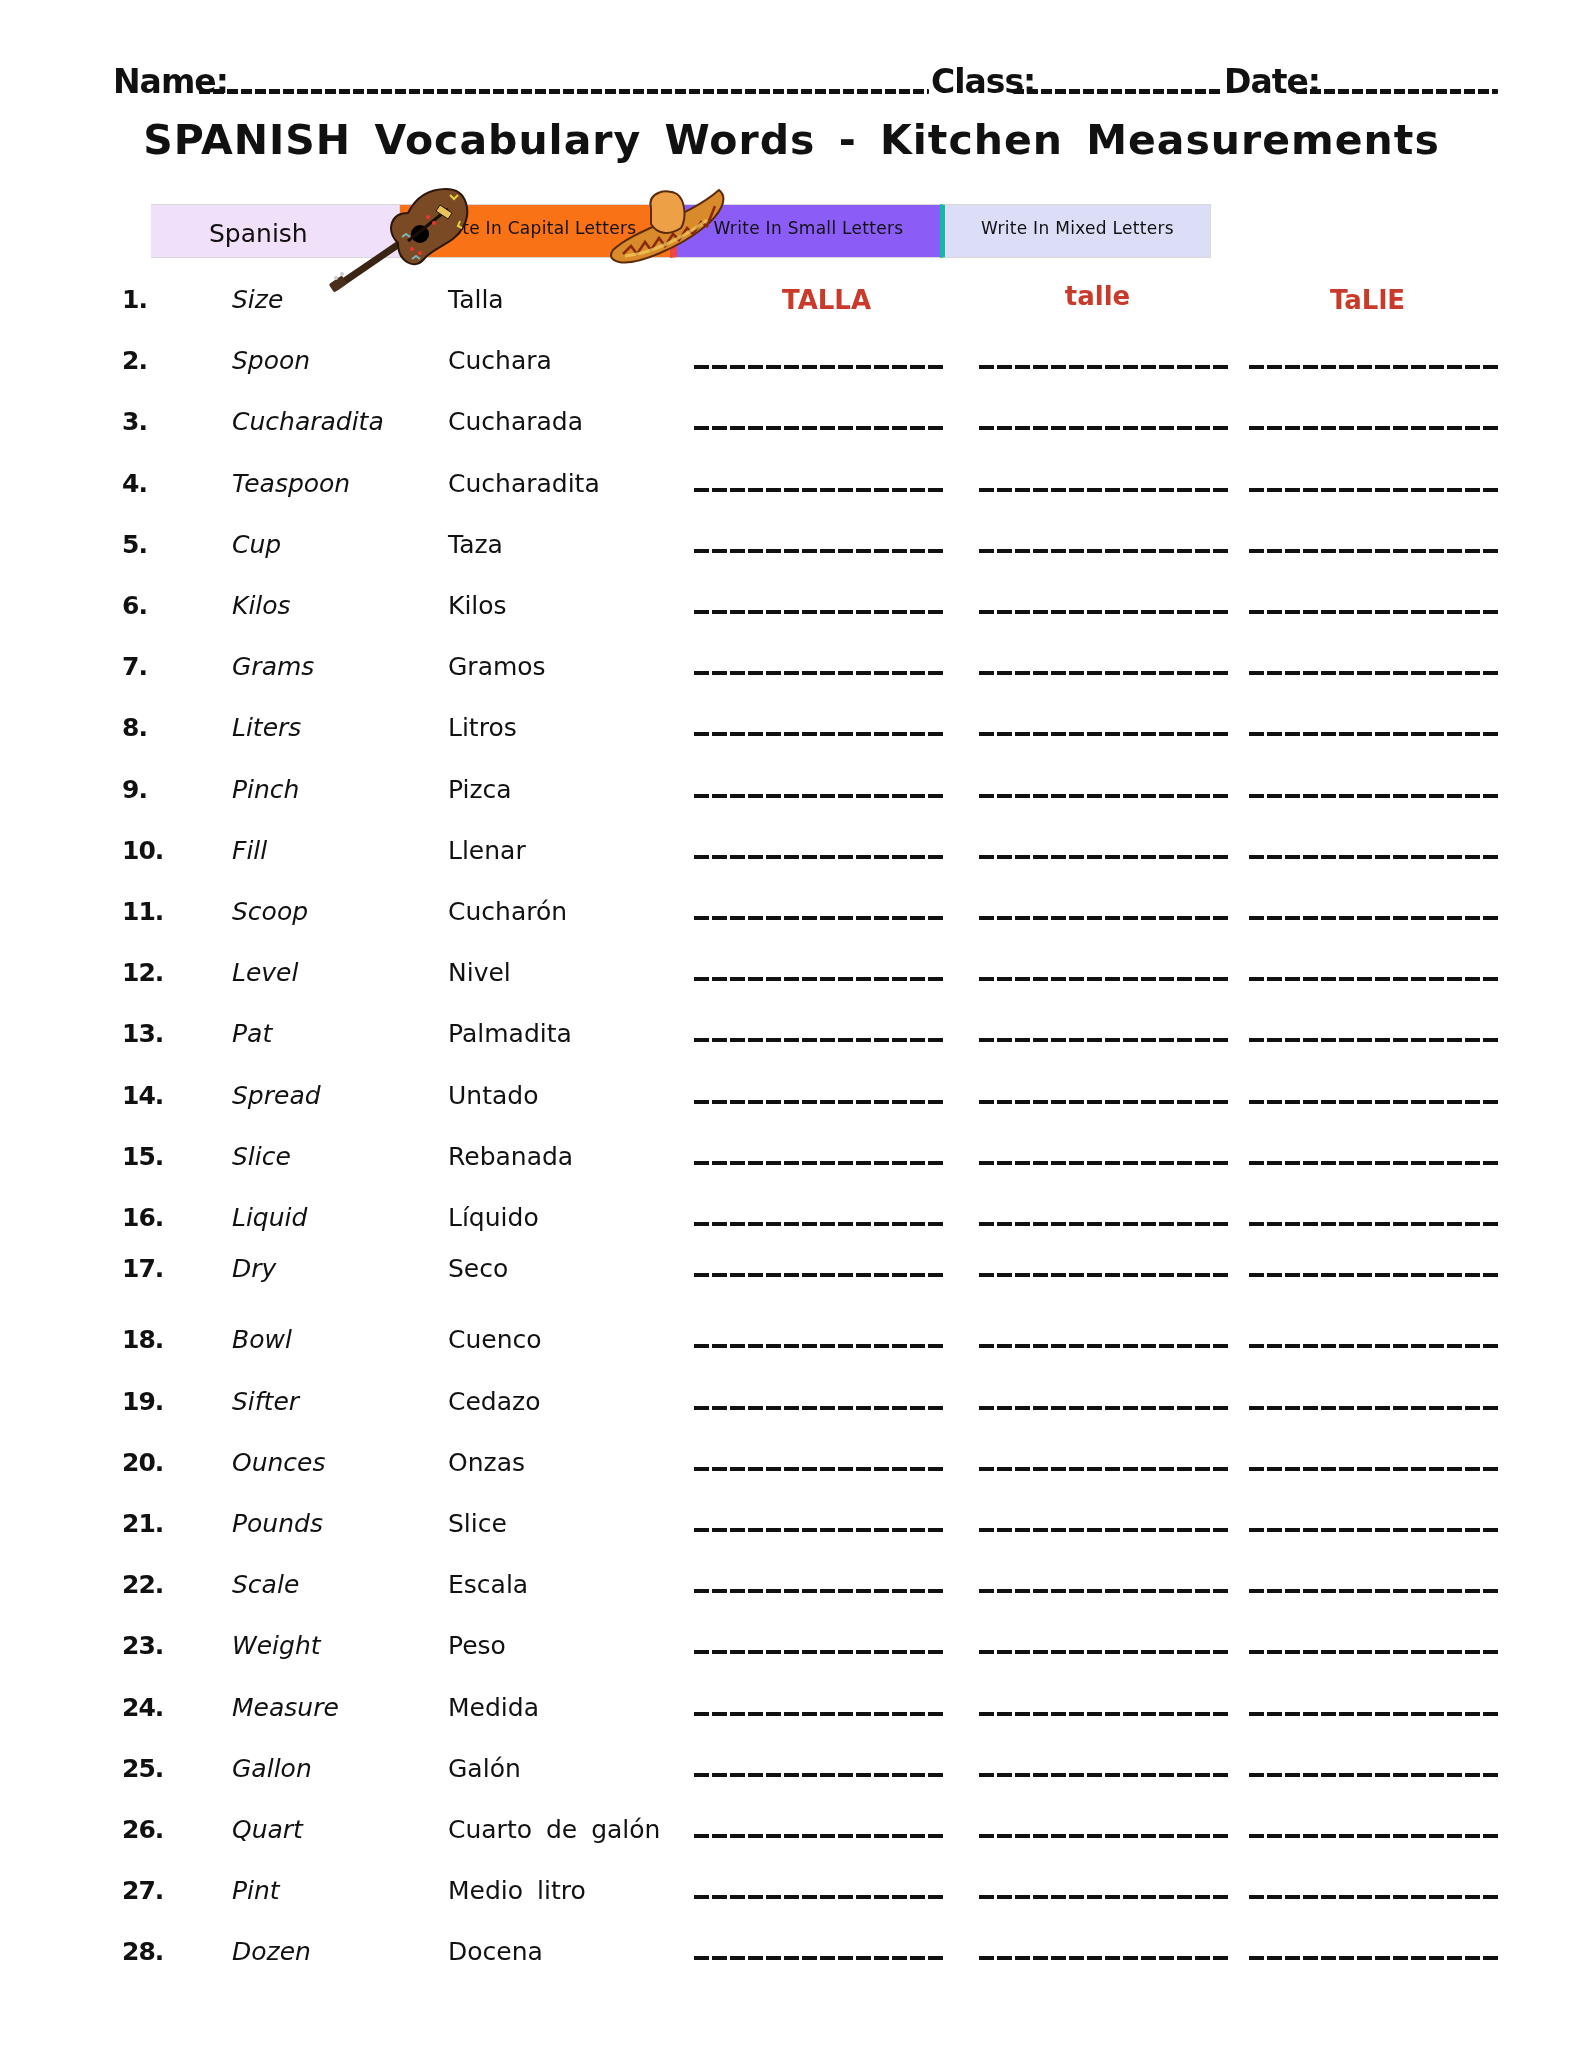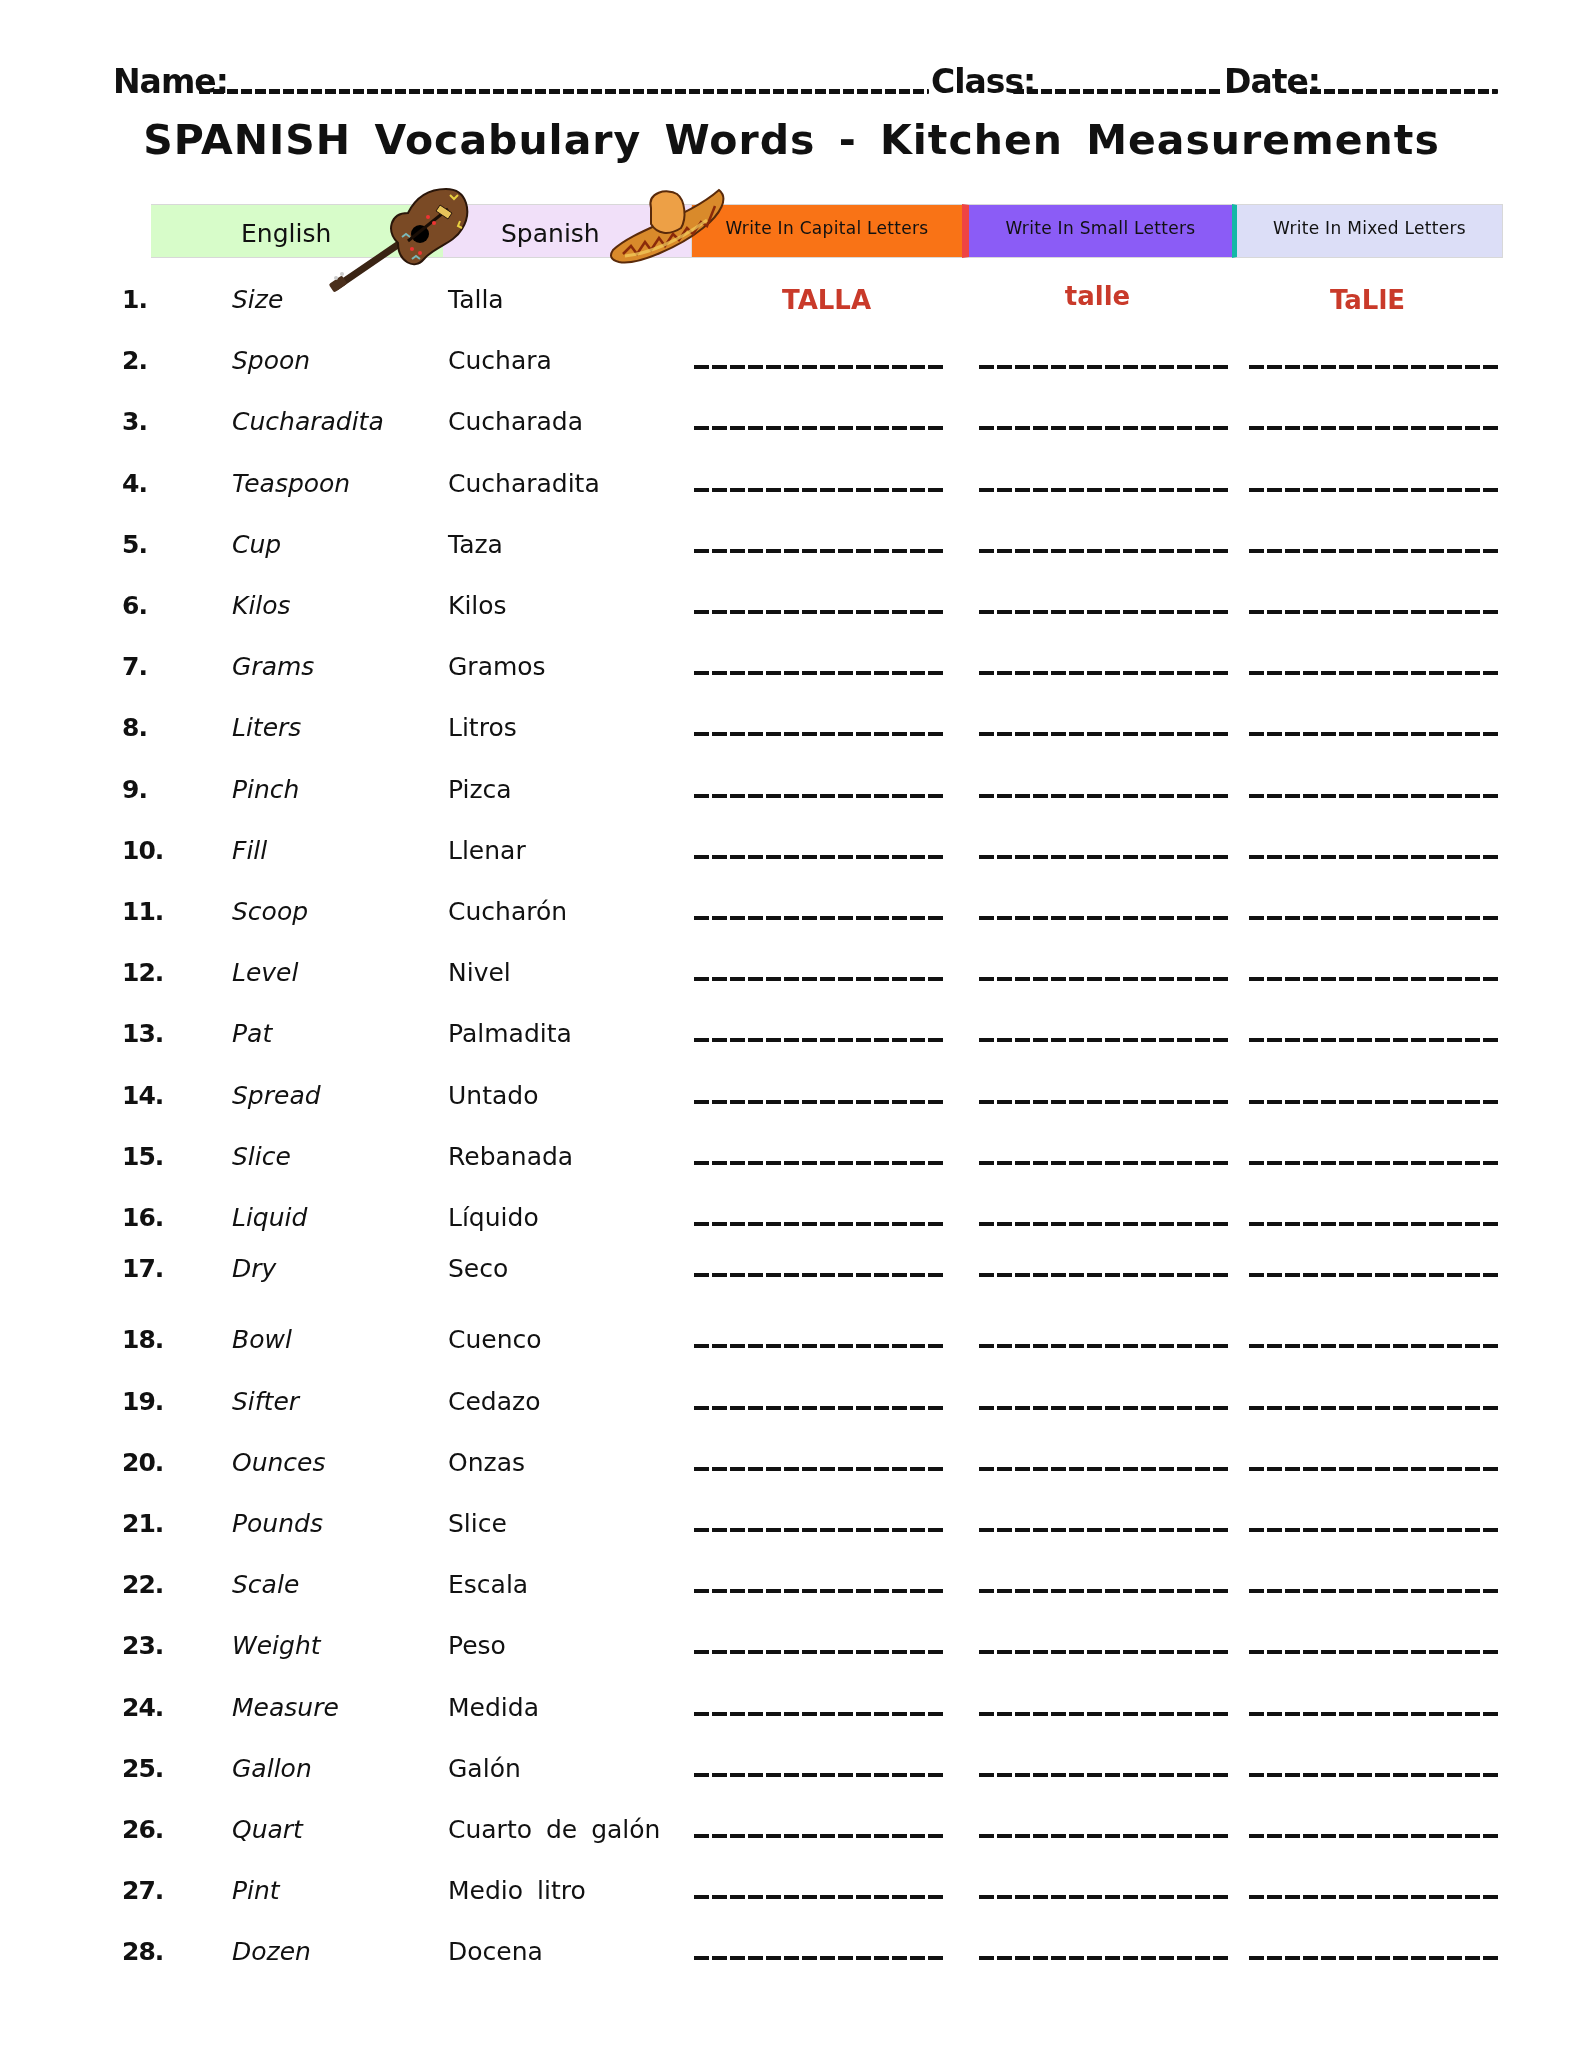--- a/index.html
+++ b/index.html
@@ -45,23 +45,20 @@
   <div class="blank-line" style="left:86px; width:730px;"></div>
   <span style="left:818px">Class:</span>
   <div class="blank-line" style="left:900px; width:208px;"></div>
   <span style="left:1111px">Date:</span>
   <div class="blank-line" style="left:1183px; width:202px;"></div>
 </div>
 
 <div class="title">SPANISH Vocabulary Words - Kitchen Measurements</div>
 
 <div class="header-band">
-  <div class="hcell big" style="width:292px; background:#d7fcc9; justify-content:flex-start; padding-left:90px;">
-    <span>English</span>
-  </div>
   <div class="hcell big" style="width:248px; background:#f1e0f9; justify-content:flex-start; padding-left:58px;">
     <span>Spanish</span>
   </div>
   <div class="hcell small" style="width:271px; background:#f97316; border-left:1px solid #d8d8d8;">
     <span>Write In Capital Letters</span>
   </div>
   <div class="hcell small" style="width:270px; background:#8b5cf6; border-left:7px solid #ef4444;">
     <span>Write In Small Letters</span>
   </div>
   <div class="hcell small" style="width:271px; background:#dcdef7; border-left:5px solid #14b8a6; border-right:1px solid #d8d8d8;">

